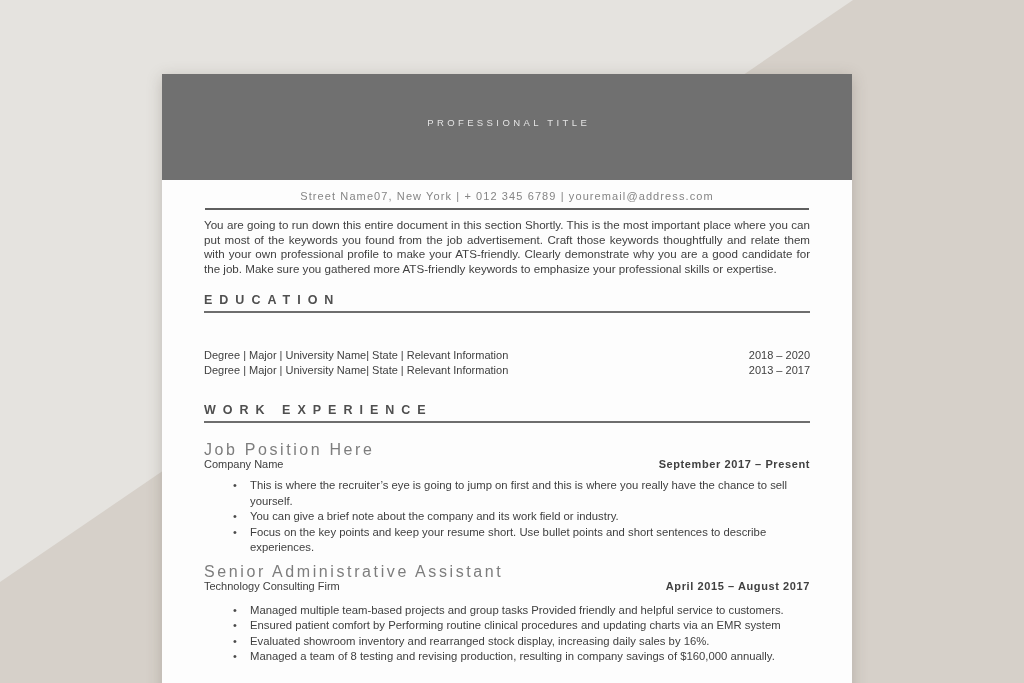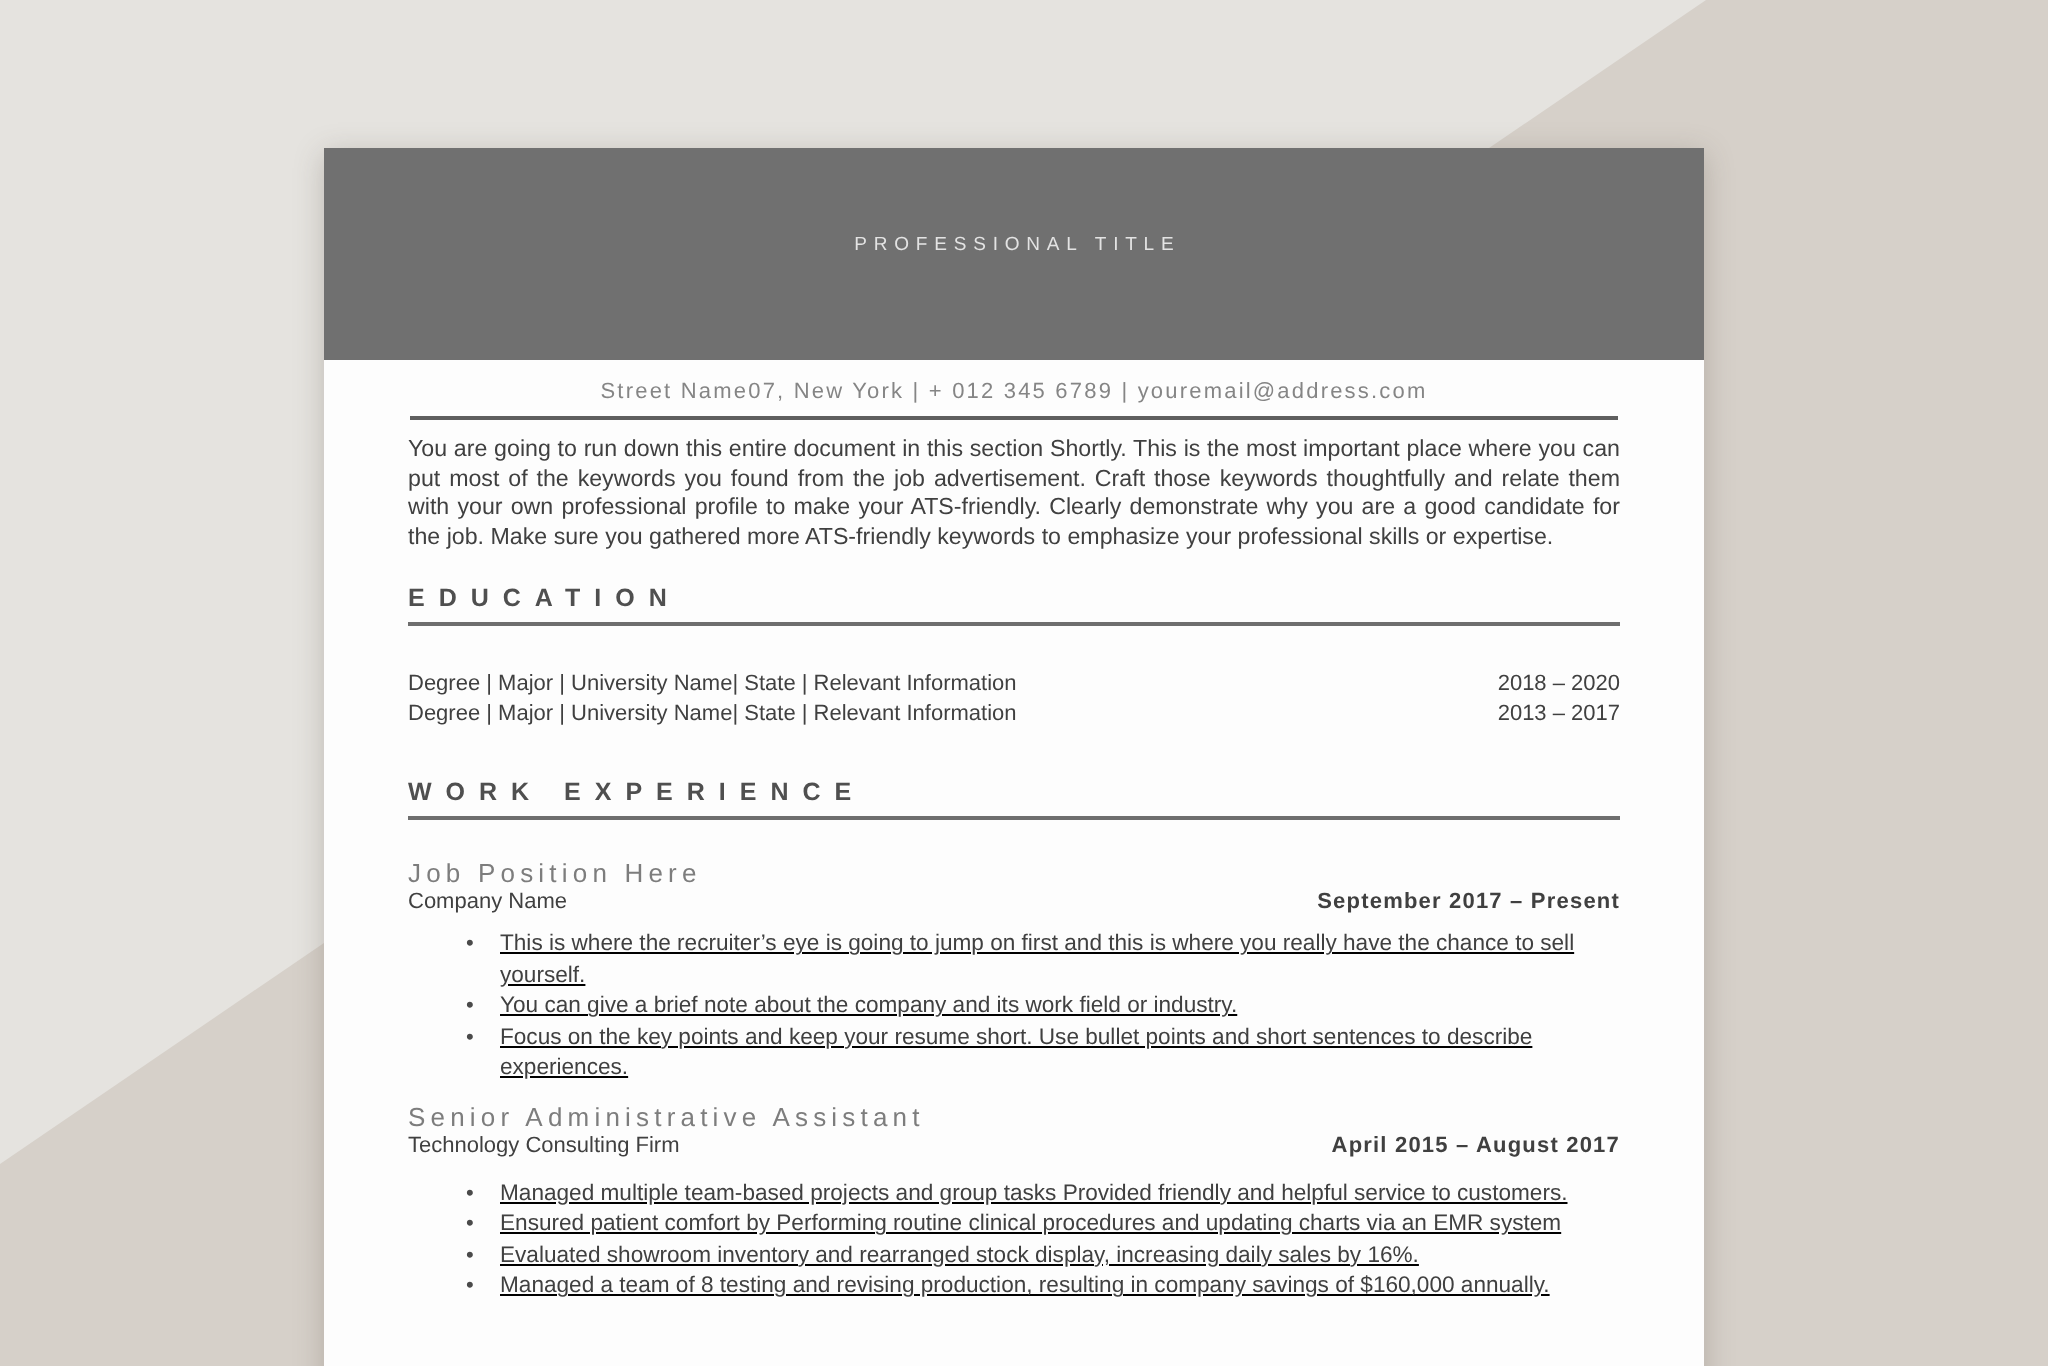--- a/index.html
+++ b/index.html
@@ -17,29 +17,29 @@
   .band{height:106px;background:var(--band);text-align:center;padding-top:36px;}
   .band h1{font-family:"Liberation Serif","DejaVu Serif",serif;font-weight:400;color:var(--name);
     font-size:25px;line-height:28px;letter-spacing:.42em;word-spacing:.55em;text-indent:.42em;white-space:nowrap;}
   .band .prof{margin-top:7px;font-size:9.5px;line-height:12px;letter-spacing:3.4px;text-indent:3.4px;color:var(--subtitle);}
   .contact{margin-top:9px;text-align:center;font-size:11px;line-height:14px;letter-spacing:1.1px;color:var(--contact);}
   .contact-rule{margin:5px 43px 0 43px;border-bottom:2px solid var(--rule);}
   .content{padding:0 42px;}
   .summary{margin-top:8px;font-size:11.6px;line-height:14.6px;color:var(--body);text-align:justify;}
   .section-head{margin-top:14px;text-align:left;border-bottom:2px solid #6e6e6e;padding-bottom:3px;}
   .section-head span{font-size:12.5px;line-height:13px;font-weight:bold;letter-spacing:7px;text-indent:7px;color:#4f4f4f;}
-  .edu-list{margin-top:22px;}
+  .edu-list{margin-top:35px;}
   .edu-row{display:flex;justify-content:space-between;font-size:11px;line-height:14.5px;color:var(--body);}
   .work-head{margin-top:23px;}
   .job{margin-top:20px;}
   .job.j2{margin-top:9px;}
-  .job-title{font-size:13px;line-height:14px;letter-spacing:2.6px;color:var(--muted-title);}
+  .job-title{font-size:16px;line-height:14px;letter-spacing:2.6px;color:var(--muted-title);}
   .job-meta{display:flex;justify-content:space-between;font-size:11px;line-height:14px;color:var(--body);}
   .job-dates{letter-spacing:.6px;font-weight:bold;}
-  .bullets{list-style:none;margin-top:7px;text-decoration:underline;}
+  .bullets{list-style:none;margin-top:7px;}
   .job.j2 .bullets{margin-top:10px;}
   .bullets li{position:relative;padding-left:46px;font-size:11.3px;line-height:15.5px;color:var(--body);}
   .bullets li::before{content:"•";position:absolute;left:29px;top:0;font-size:11px;color:#4a4a4a;}
 </style>
 </head>
 <body>
 
 <div class="bg-triangle"></div>
 
 <div class="page">

